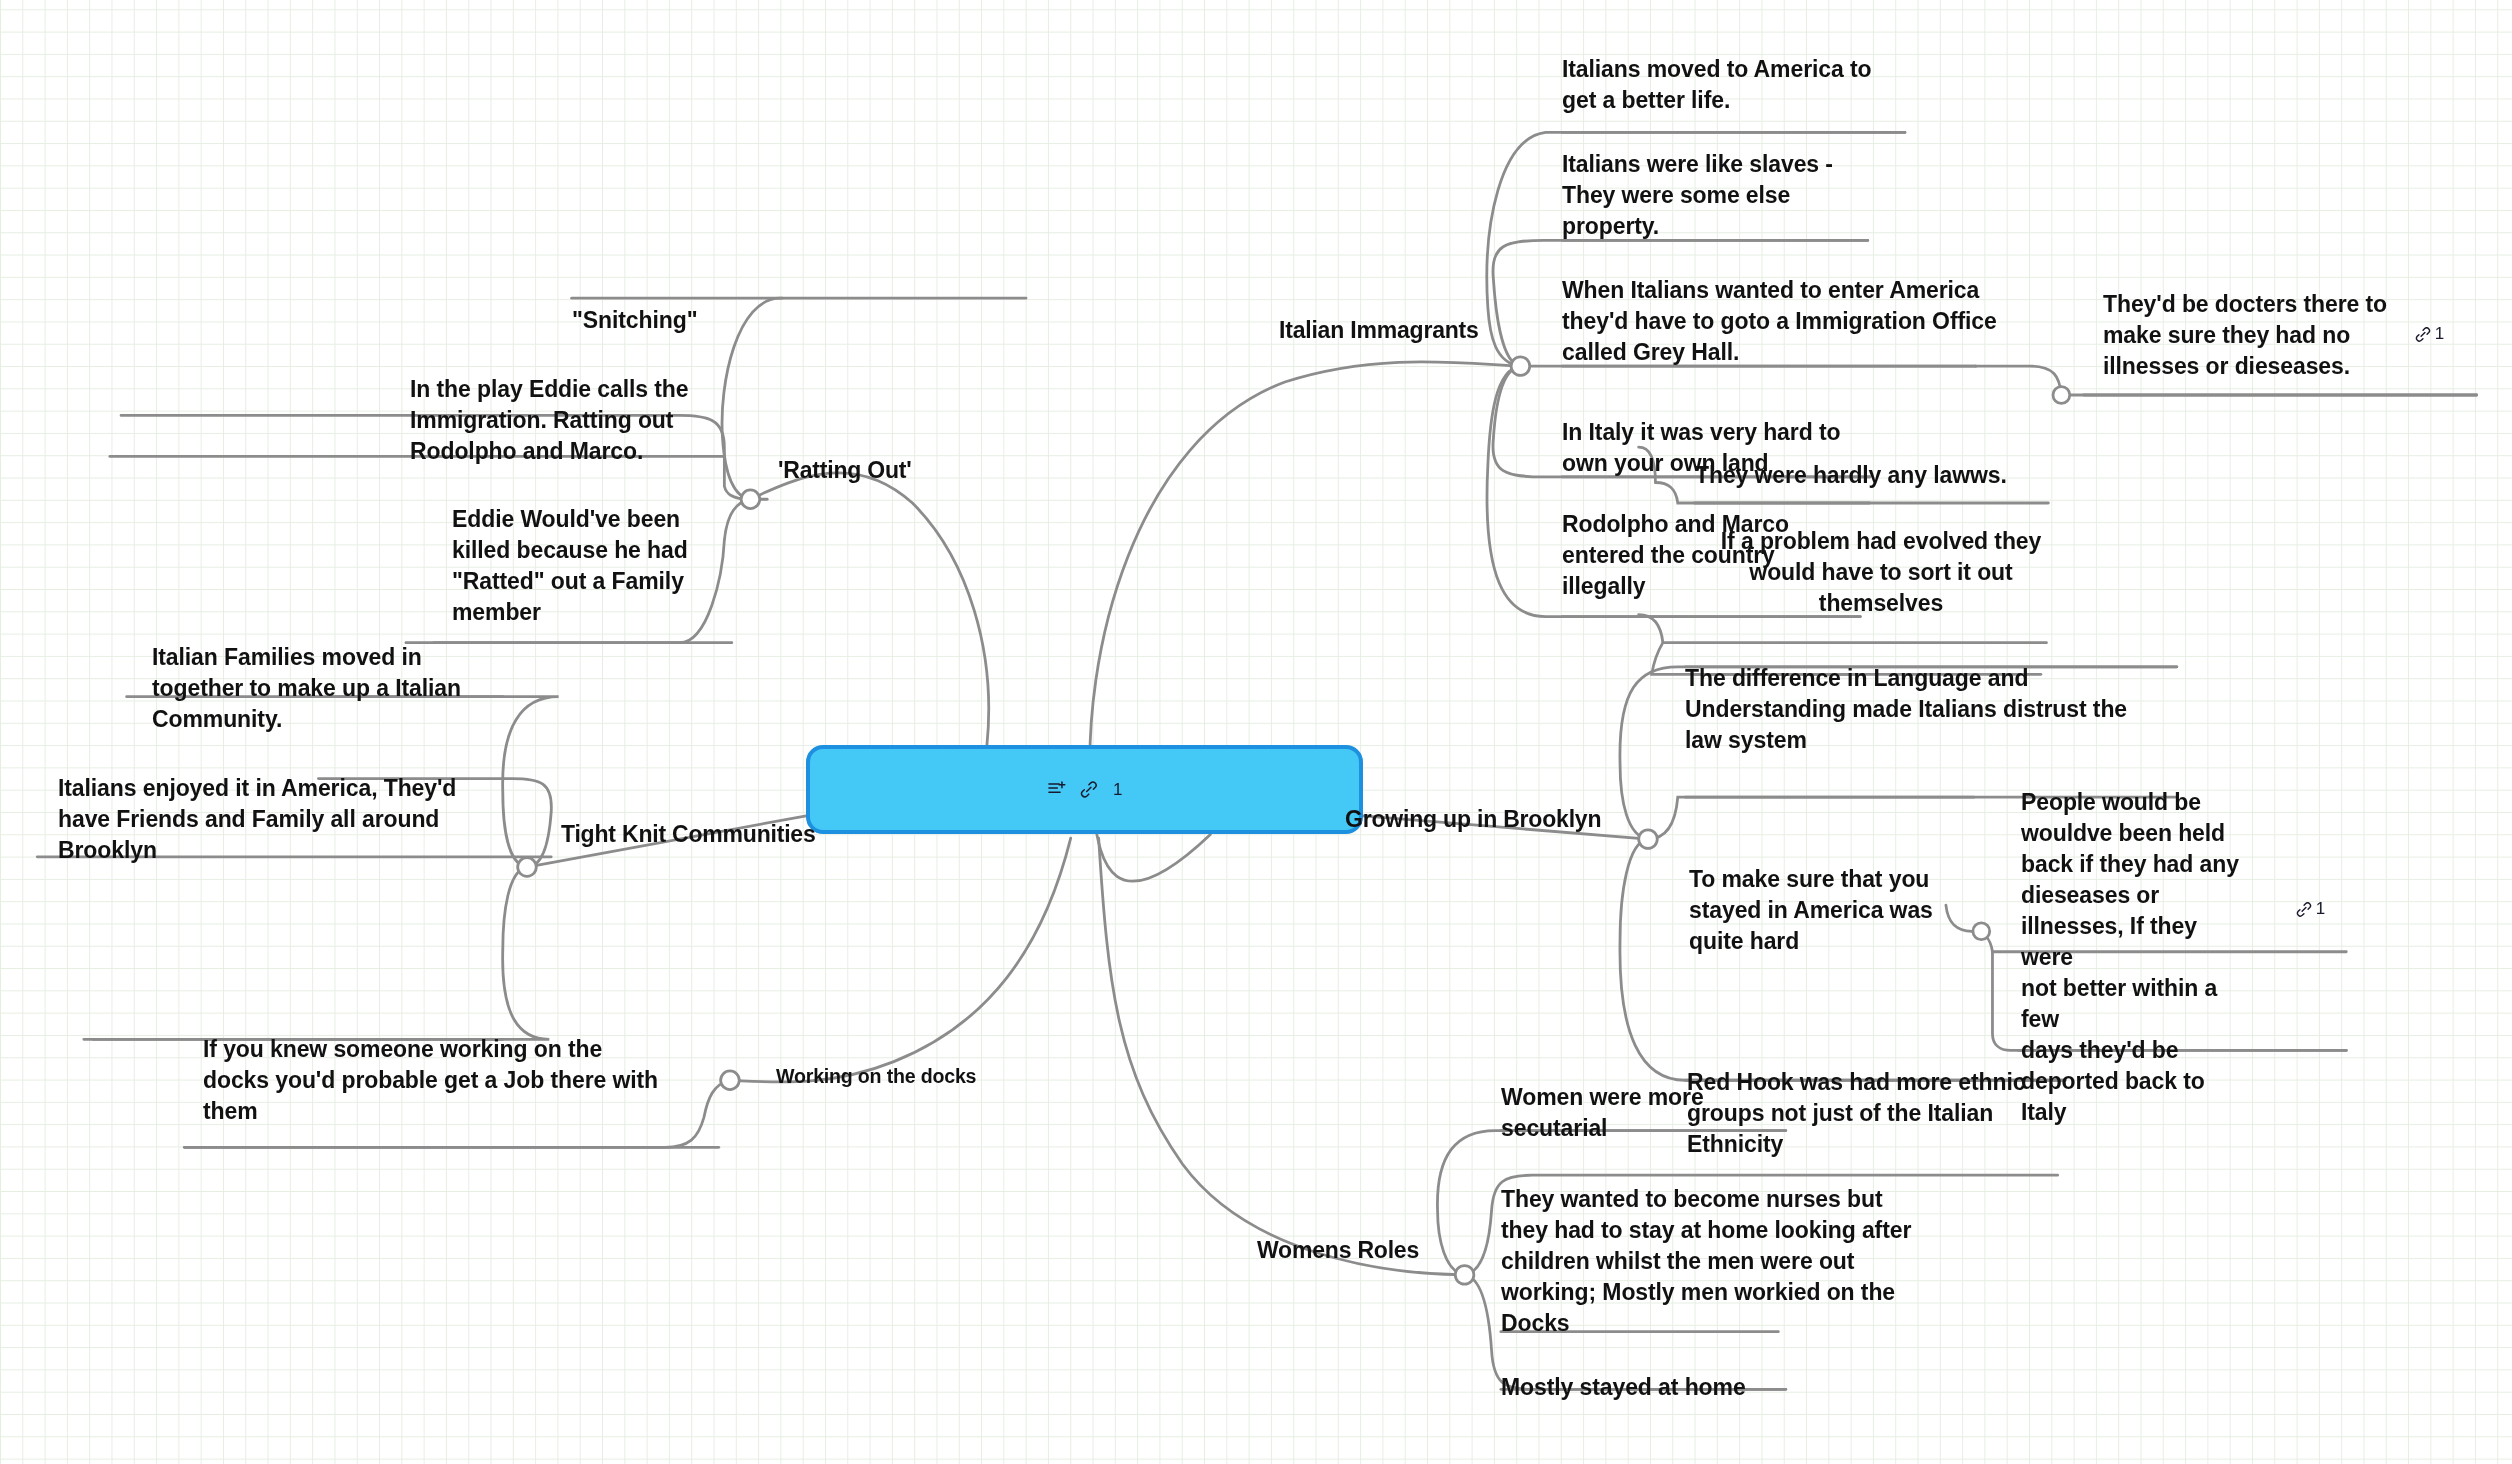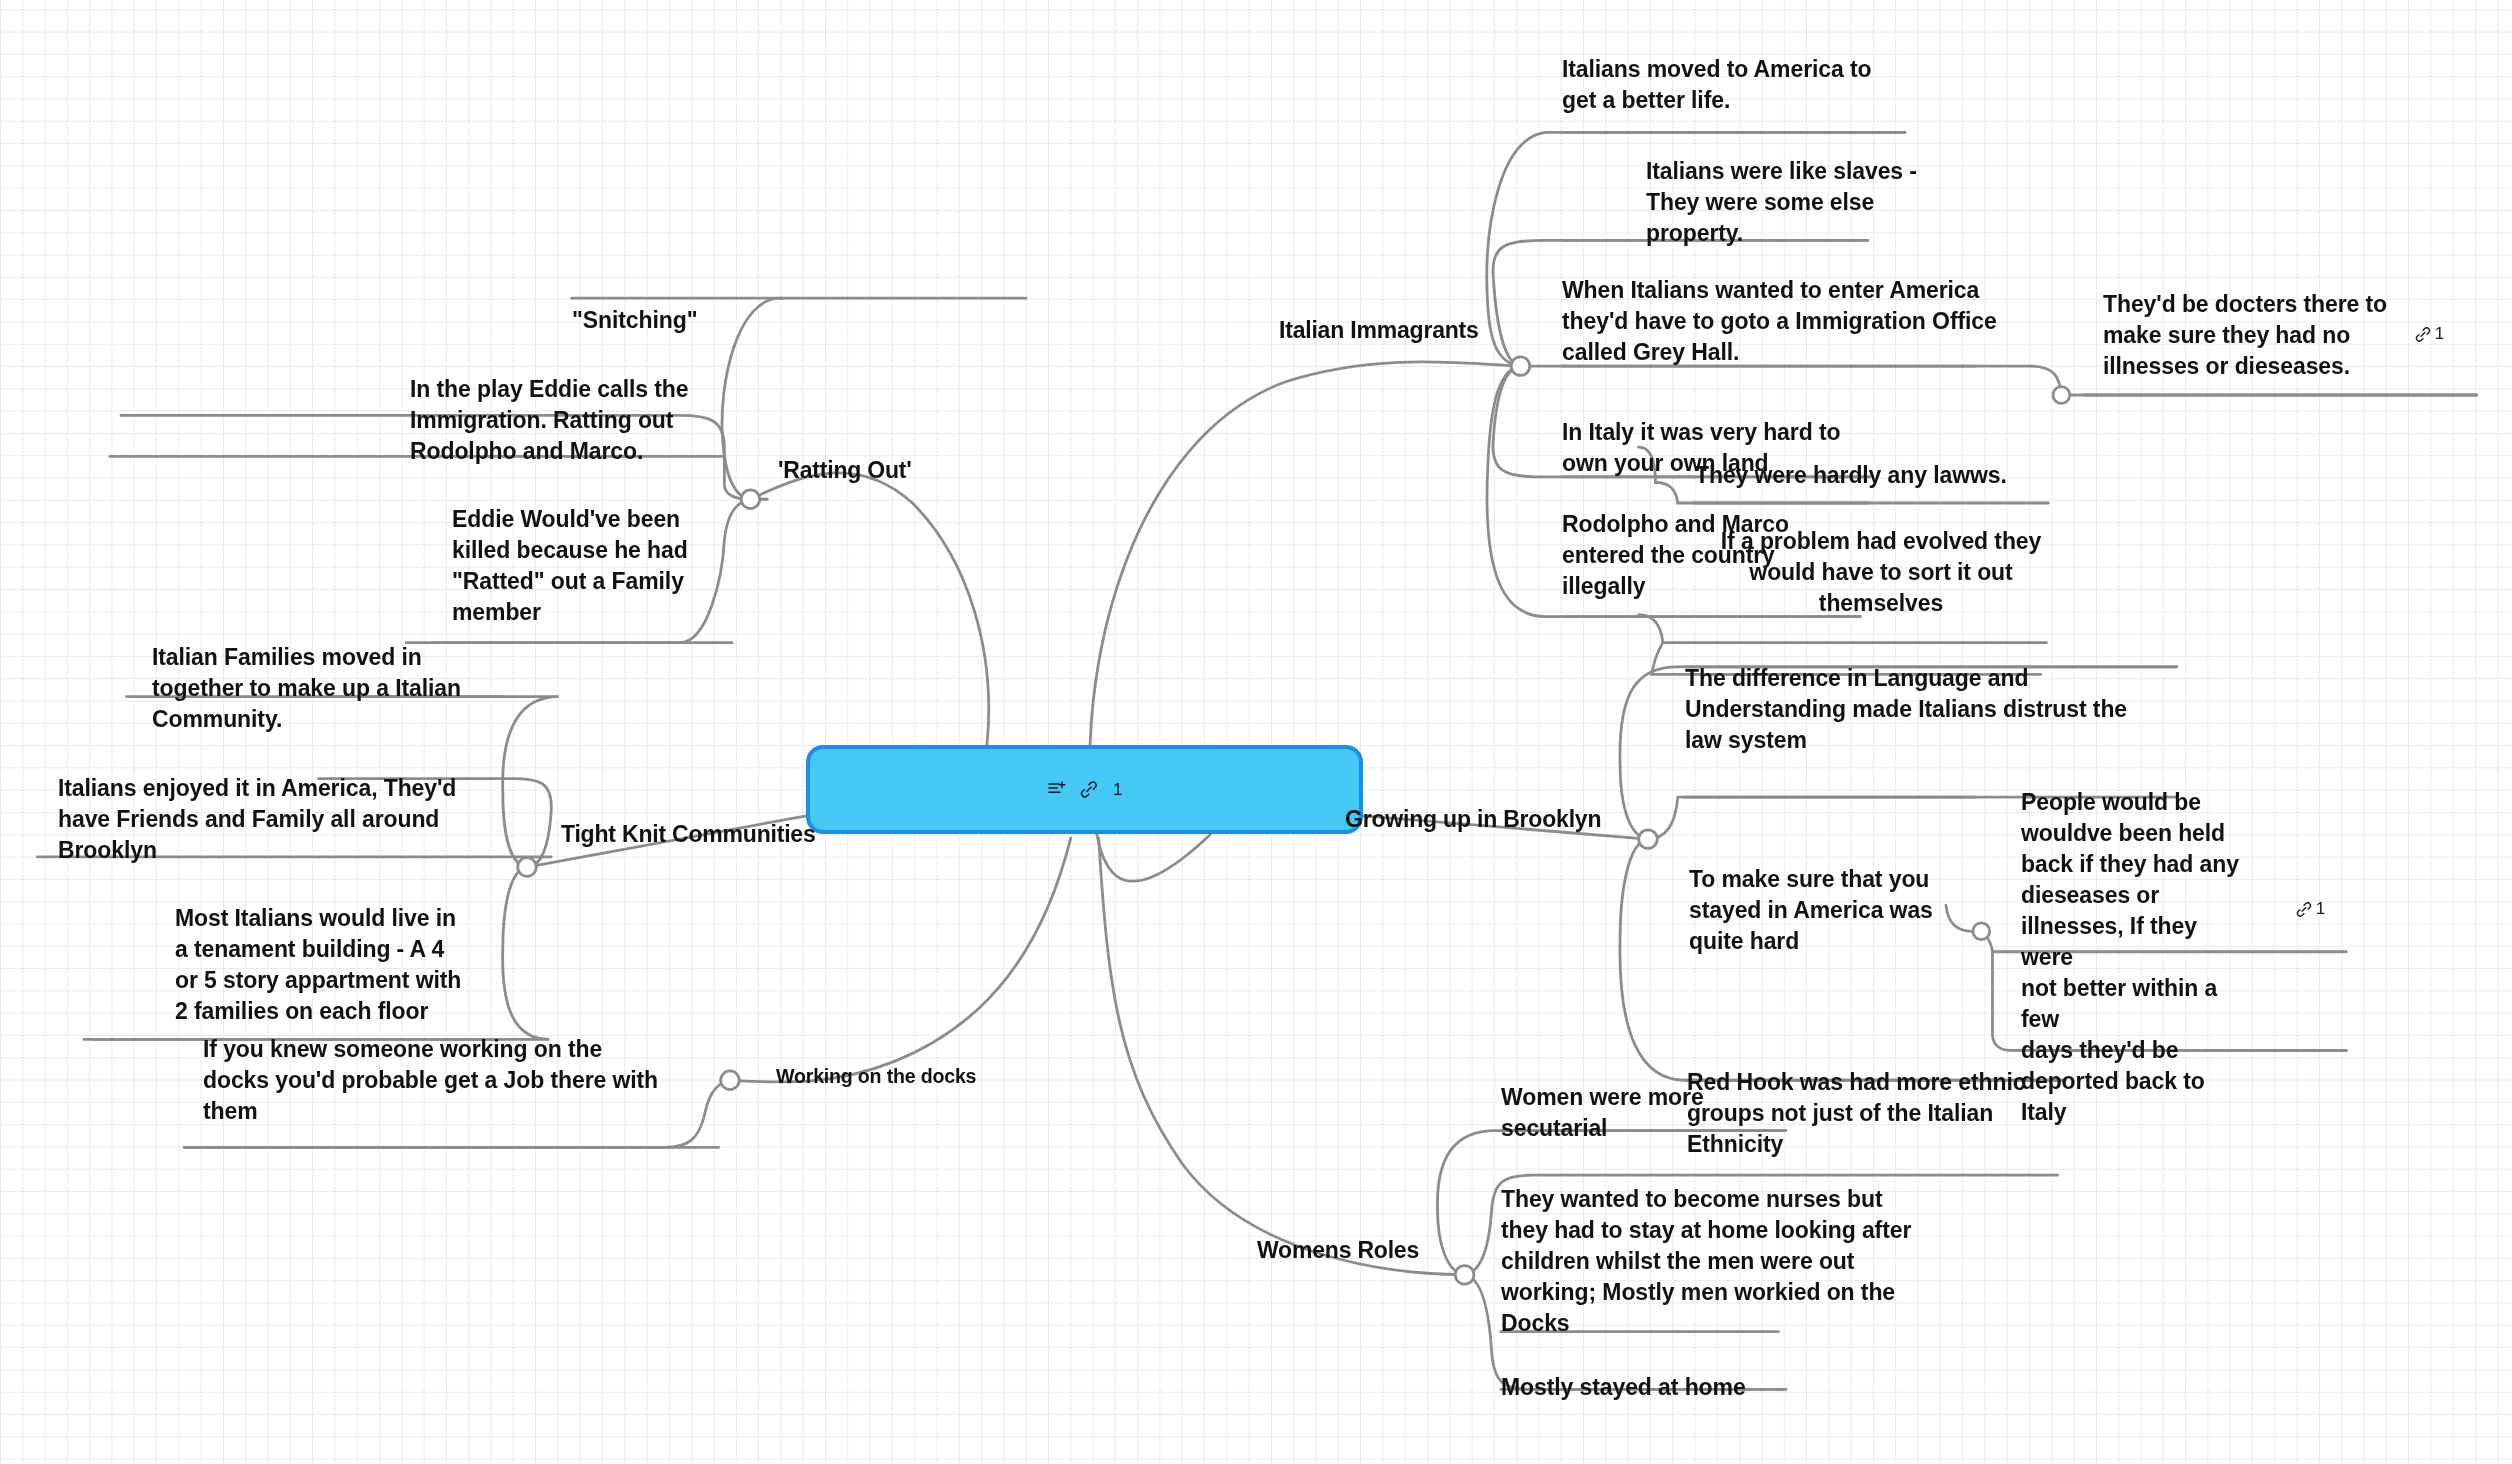--- a/index.html
+++ b/index.html
@@ -239,21 +239,21 @@
 
   <div class="node branch" style="left:778px; top:455px;">'Ratting Out'</div>
 
   <div class="node branch" style="left:561px; top:819px;">Tight Knit Communities</div>
 
   <div class="node branch branch-small" style="left:776px; top:1064px;">Working on the docks</div>
 
   <div class="node leaf" style="left:1562px; top:54px; width:354px;">Italians moved to America to
 get a better life.</div>
 
-  <div class="node leaf" style="left:1646px; top:149px; width:317px;margin-top:7px;">Italians were like slaves -
+  <div class="node leaf" style="left:1562px; top:149px; width:317px;">Italians were like slaves -
 They were some else
 property.</div>
 
   <div class="node leaf" style="left:1562px; top:275px; width:438px;">When Italians wanted to enter America
 they'd have to goto a Immigration Office
 called Grey Hall.</div>
 
   <div class="node leaf" style="left:1562px; top:417px; width:317px;">In Italy it was very hard to
 own your own land</div>
 
@@ -335,23 +335,19 @@
 member</div>
 
   <div class="node leaf" style="left:152px; top:642px; width:345px;">Italian Families moved in
 together to make up a Italian
 Community.</div>
 
   <div class="node leaf" style="left:58px; top:773px; width:466px;">Italians enjoyed it in America, They'd
 have Friends and Family all around
 Brooklyn</div>
 
-  <div class="node leaf" style="left:175px; top:903px; width:326px;">Most Italians would live in
-a tenament building - A 4
-or 5 story appartment with
-2 families on each floor</div>
 
   <div class="node leaf" style="left:203px; top:1034px; width:503px;">If you knew someone working on the
 docks you'd probable get a Job there with
 them</div>
 
 </div>
 
 
 </body></html>

